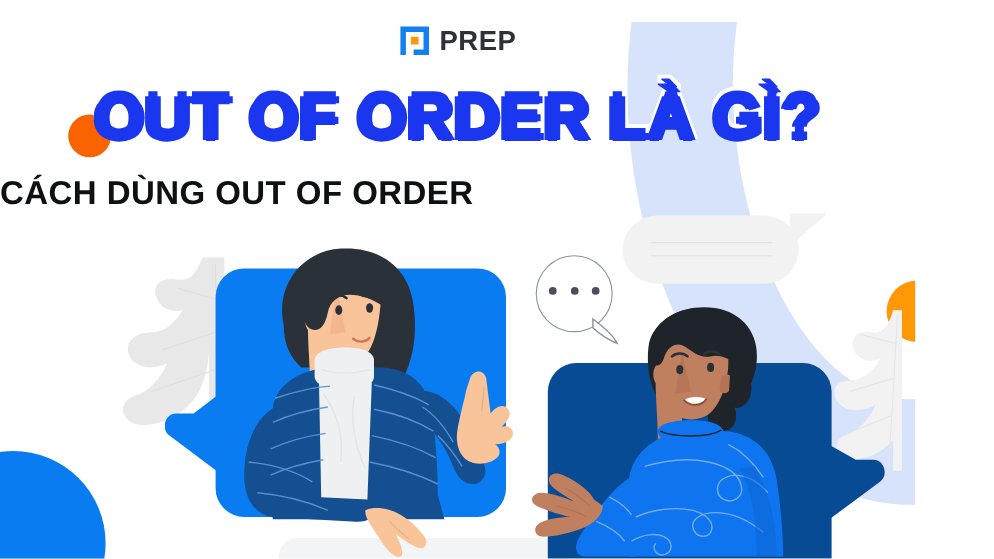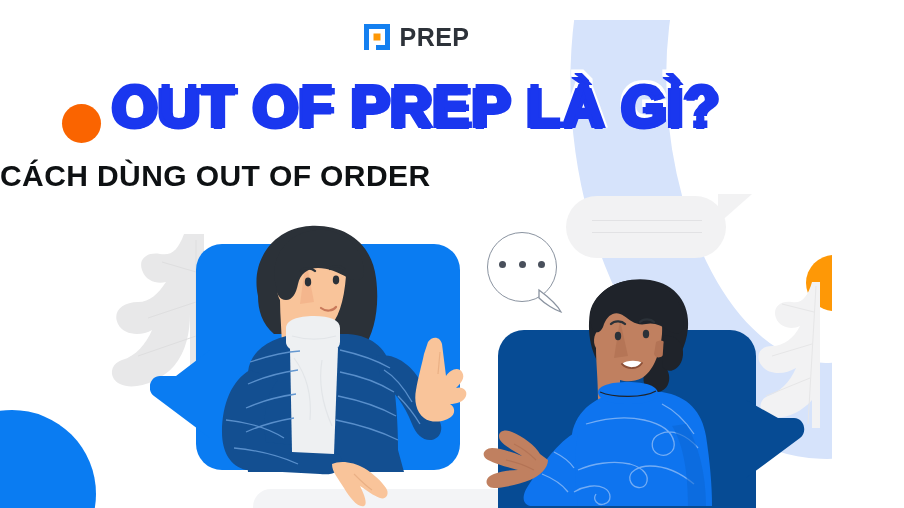--- a/index.html
+++ b/index.html
@@ -444,16 +444,16 @@
       <svg width="30" height="30" viewBox="0 0 30 30">
         <path d="M2 2 L28 2 L28 28 L14 28 L14 23 L23 23 L23 7 L7 7 L7 28 L2 28 Z" fill="#1480f0"></path>
         <rect x="11.5" y="11.5" width="7" height="7" fill="#fe9806"></rect>
       </svg>
     </span>
     <span class="logo-text">PREP</span>
   </div>
 
   <div class="title-dot"></div>
 
-  <div class="title">OUT OF PREP LÀ GÌ?</div>
+  <div class="title">OUT OF ORDER LÀ GÌ?</div>
   <div class="subtitle">CÁCH DÙNG OUT OF ORDER</div>
 
 </div>
 
 </body></html>

